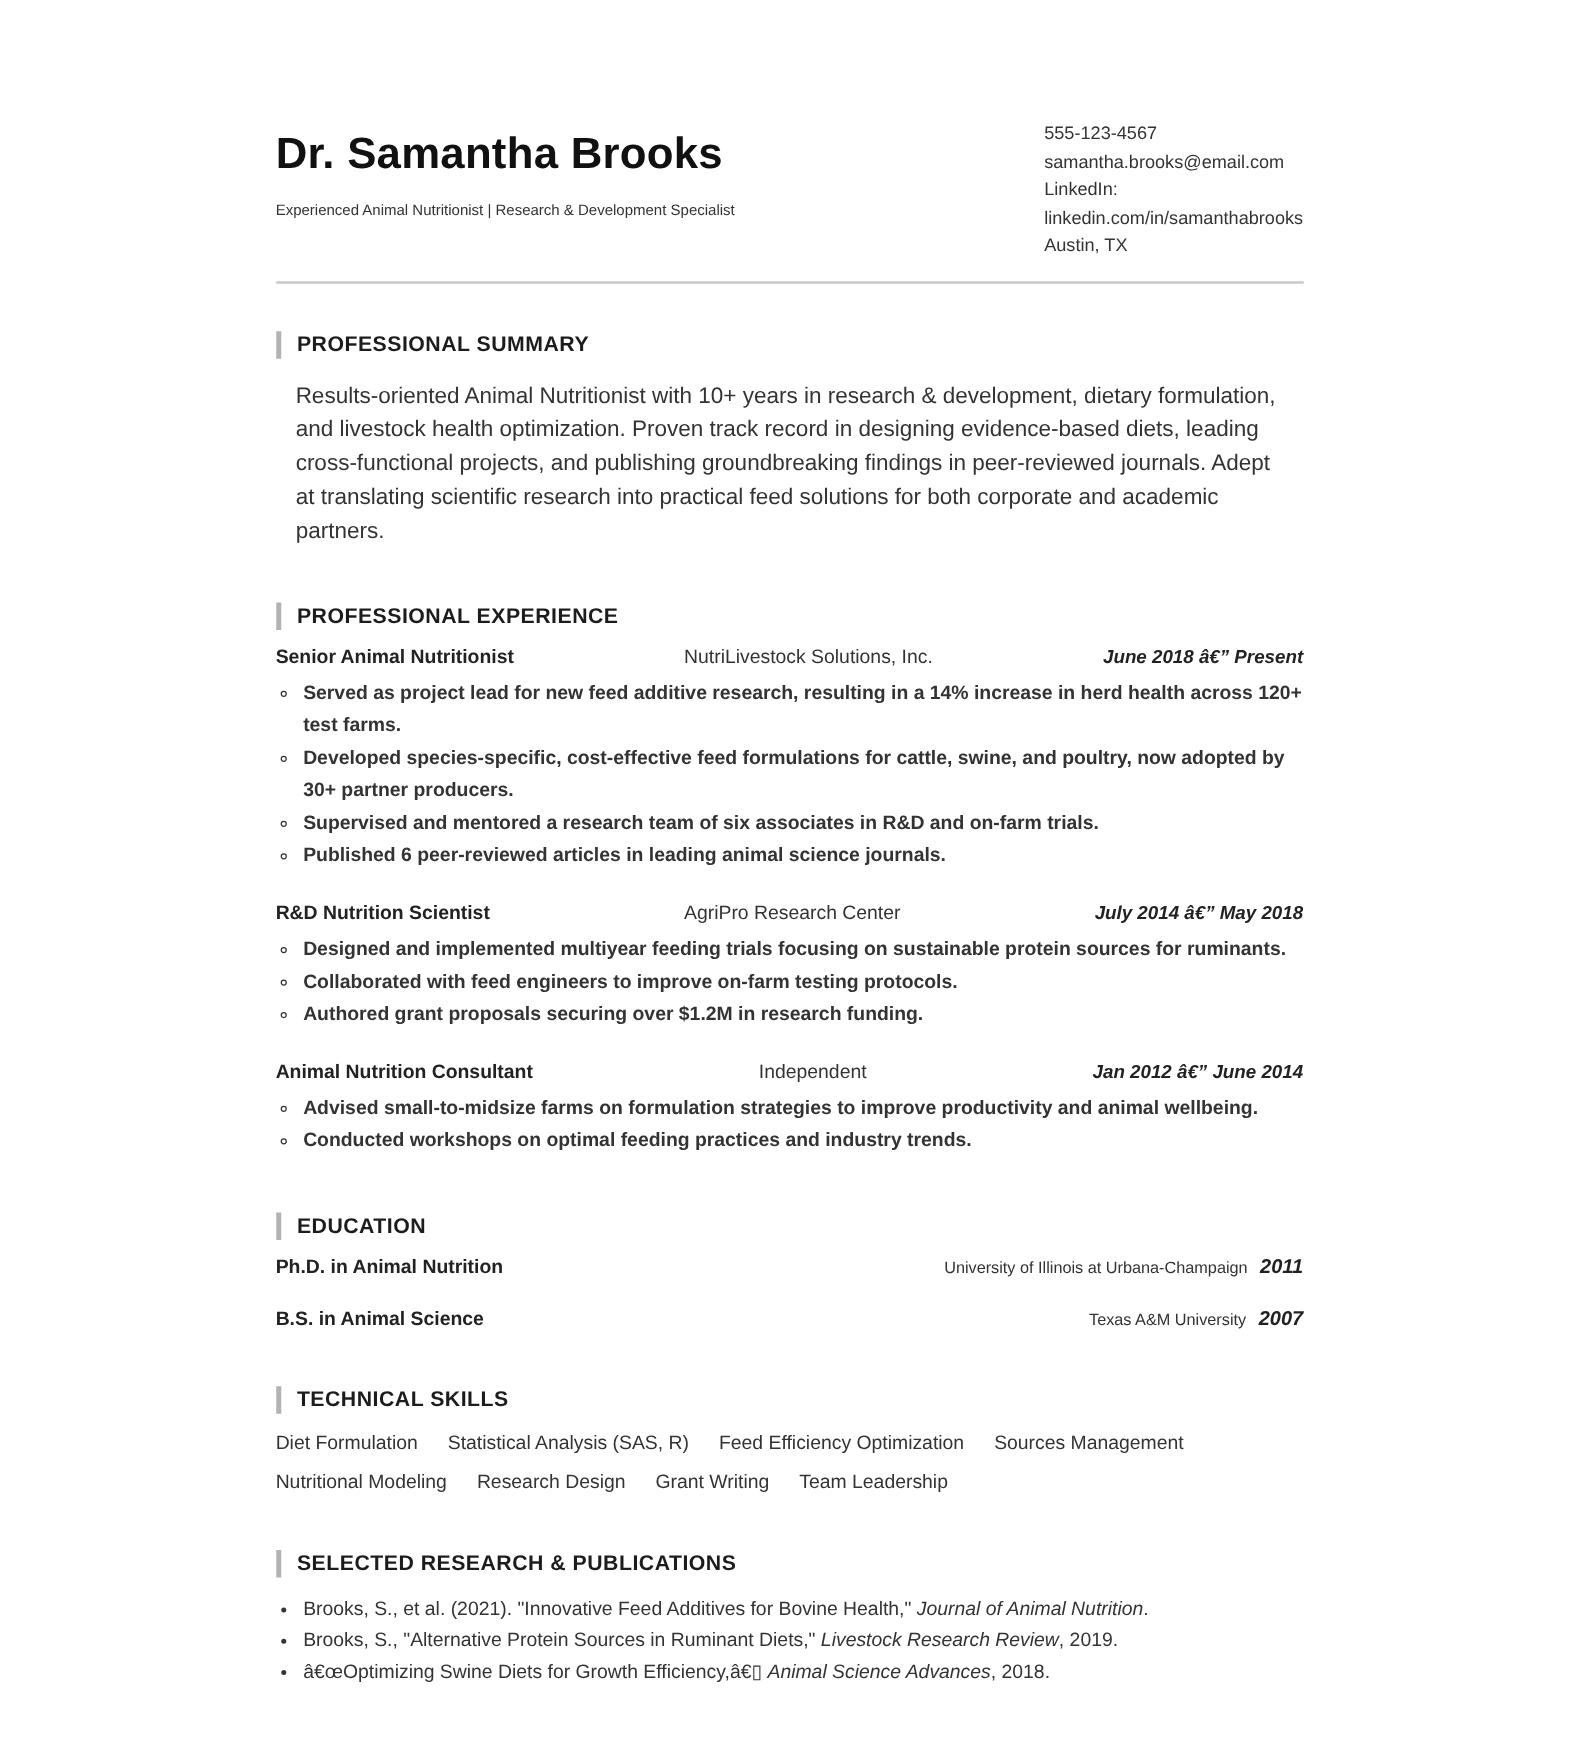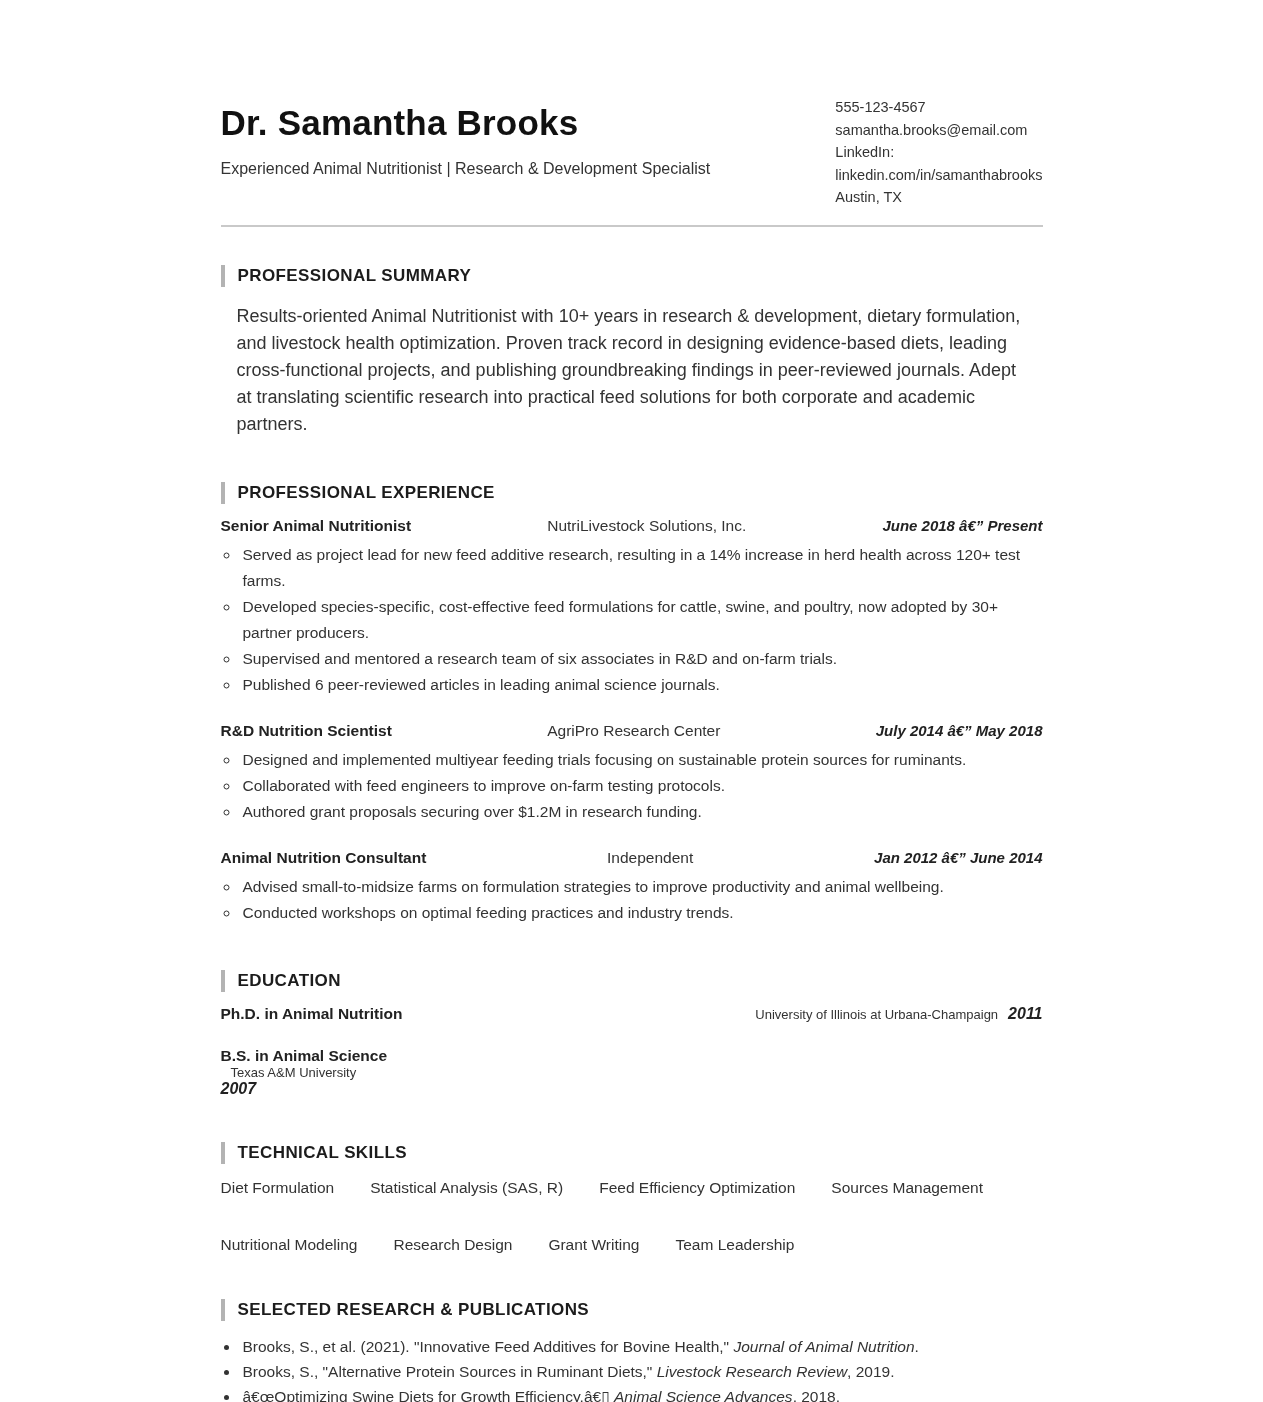--- a/index.html
+++ b/index.html
@@ -27,21 +27,21 @@
   .header { display: flex; justify-content: space-between; align-items: flex-start; }
   .name {
     margin: 10px 0 14px;
     font-size: 35px;
     font-weight: 700;
     color: #111111;
     letter-spacing: 0.2px;
     line-height: 1.1;
   }
   .subtitle {
-    font-size: 16px;
+    font-size: 12px;
     line-height: 23px;
     color: var(--text);
     max-width: 505px;
   }
   .contact {
     font-size: 14.5px;
     line-height: 22.5px;
     color: var(--text);
     padding-top: 2px;
     flex-shrink: 0;
@@ -76,38 +76,38 @@
   .job-title { font-size: 15.5px; font-weight: 700; color: #222222; white-space: nowrap; }
   .job-company { flex: 1; text-align: center; font-size: 15.5px; color: var(--text); padding: 0 10px; }
   .job-dates { font-size: 15px; font-weight: 700; font-style: italic; color: #222222; white-space: nowrap; }
   ul.bullets {
     margin: 0;
     padding-left: 19px;
     list-style: circle;
     font-size: 15.5px;
     line-height: 26px;
     color: var(--text);
+    font-weight: bold;
   }
   ul.bullets li { padding-left: 3px; }
   
   .edu-row { display: flex; align-items: baseline; }
-  .edu-row + .edu-row { margin-top: 24px; flex-direction: column; }
+  .edu-row + .edu-row { margin-top: 24px; }
   .edu-degree { font-size: 15.5px; font-weight: 700; color: #222222; white-space: nowrap; }
   .edu-school { flex: 1; text-align: right; font-size: 13px; color: var(--text); padding: 0 10px; }
   .edu-year { font-size: 16px; font-weight: 700; font-style: italic; color: #222222; white-space: nowrap; }
   
   .skills-list {
     display: flex;
     flex-wrap: wrap;
     column-gap: 24px;
     row-gap: 10px;
     font-size: 15.5px;
     line-height: 21px;
     color: var(--text);
-    gap: 36px;
   }
   
   ul.pubs {
     margin: 0;
     padding-left: 19px;
     list-style: disc;
     font-size: 15.5px;
     line-height: 25px;
     color: var(--text);
   }

